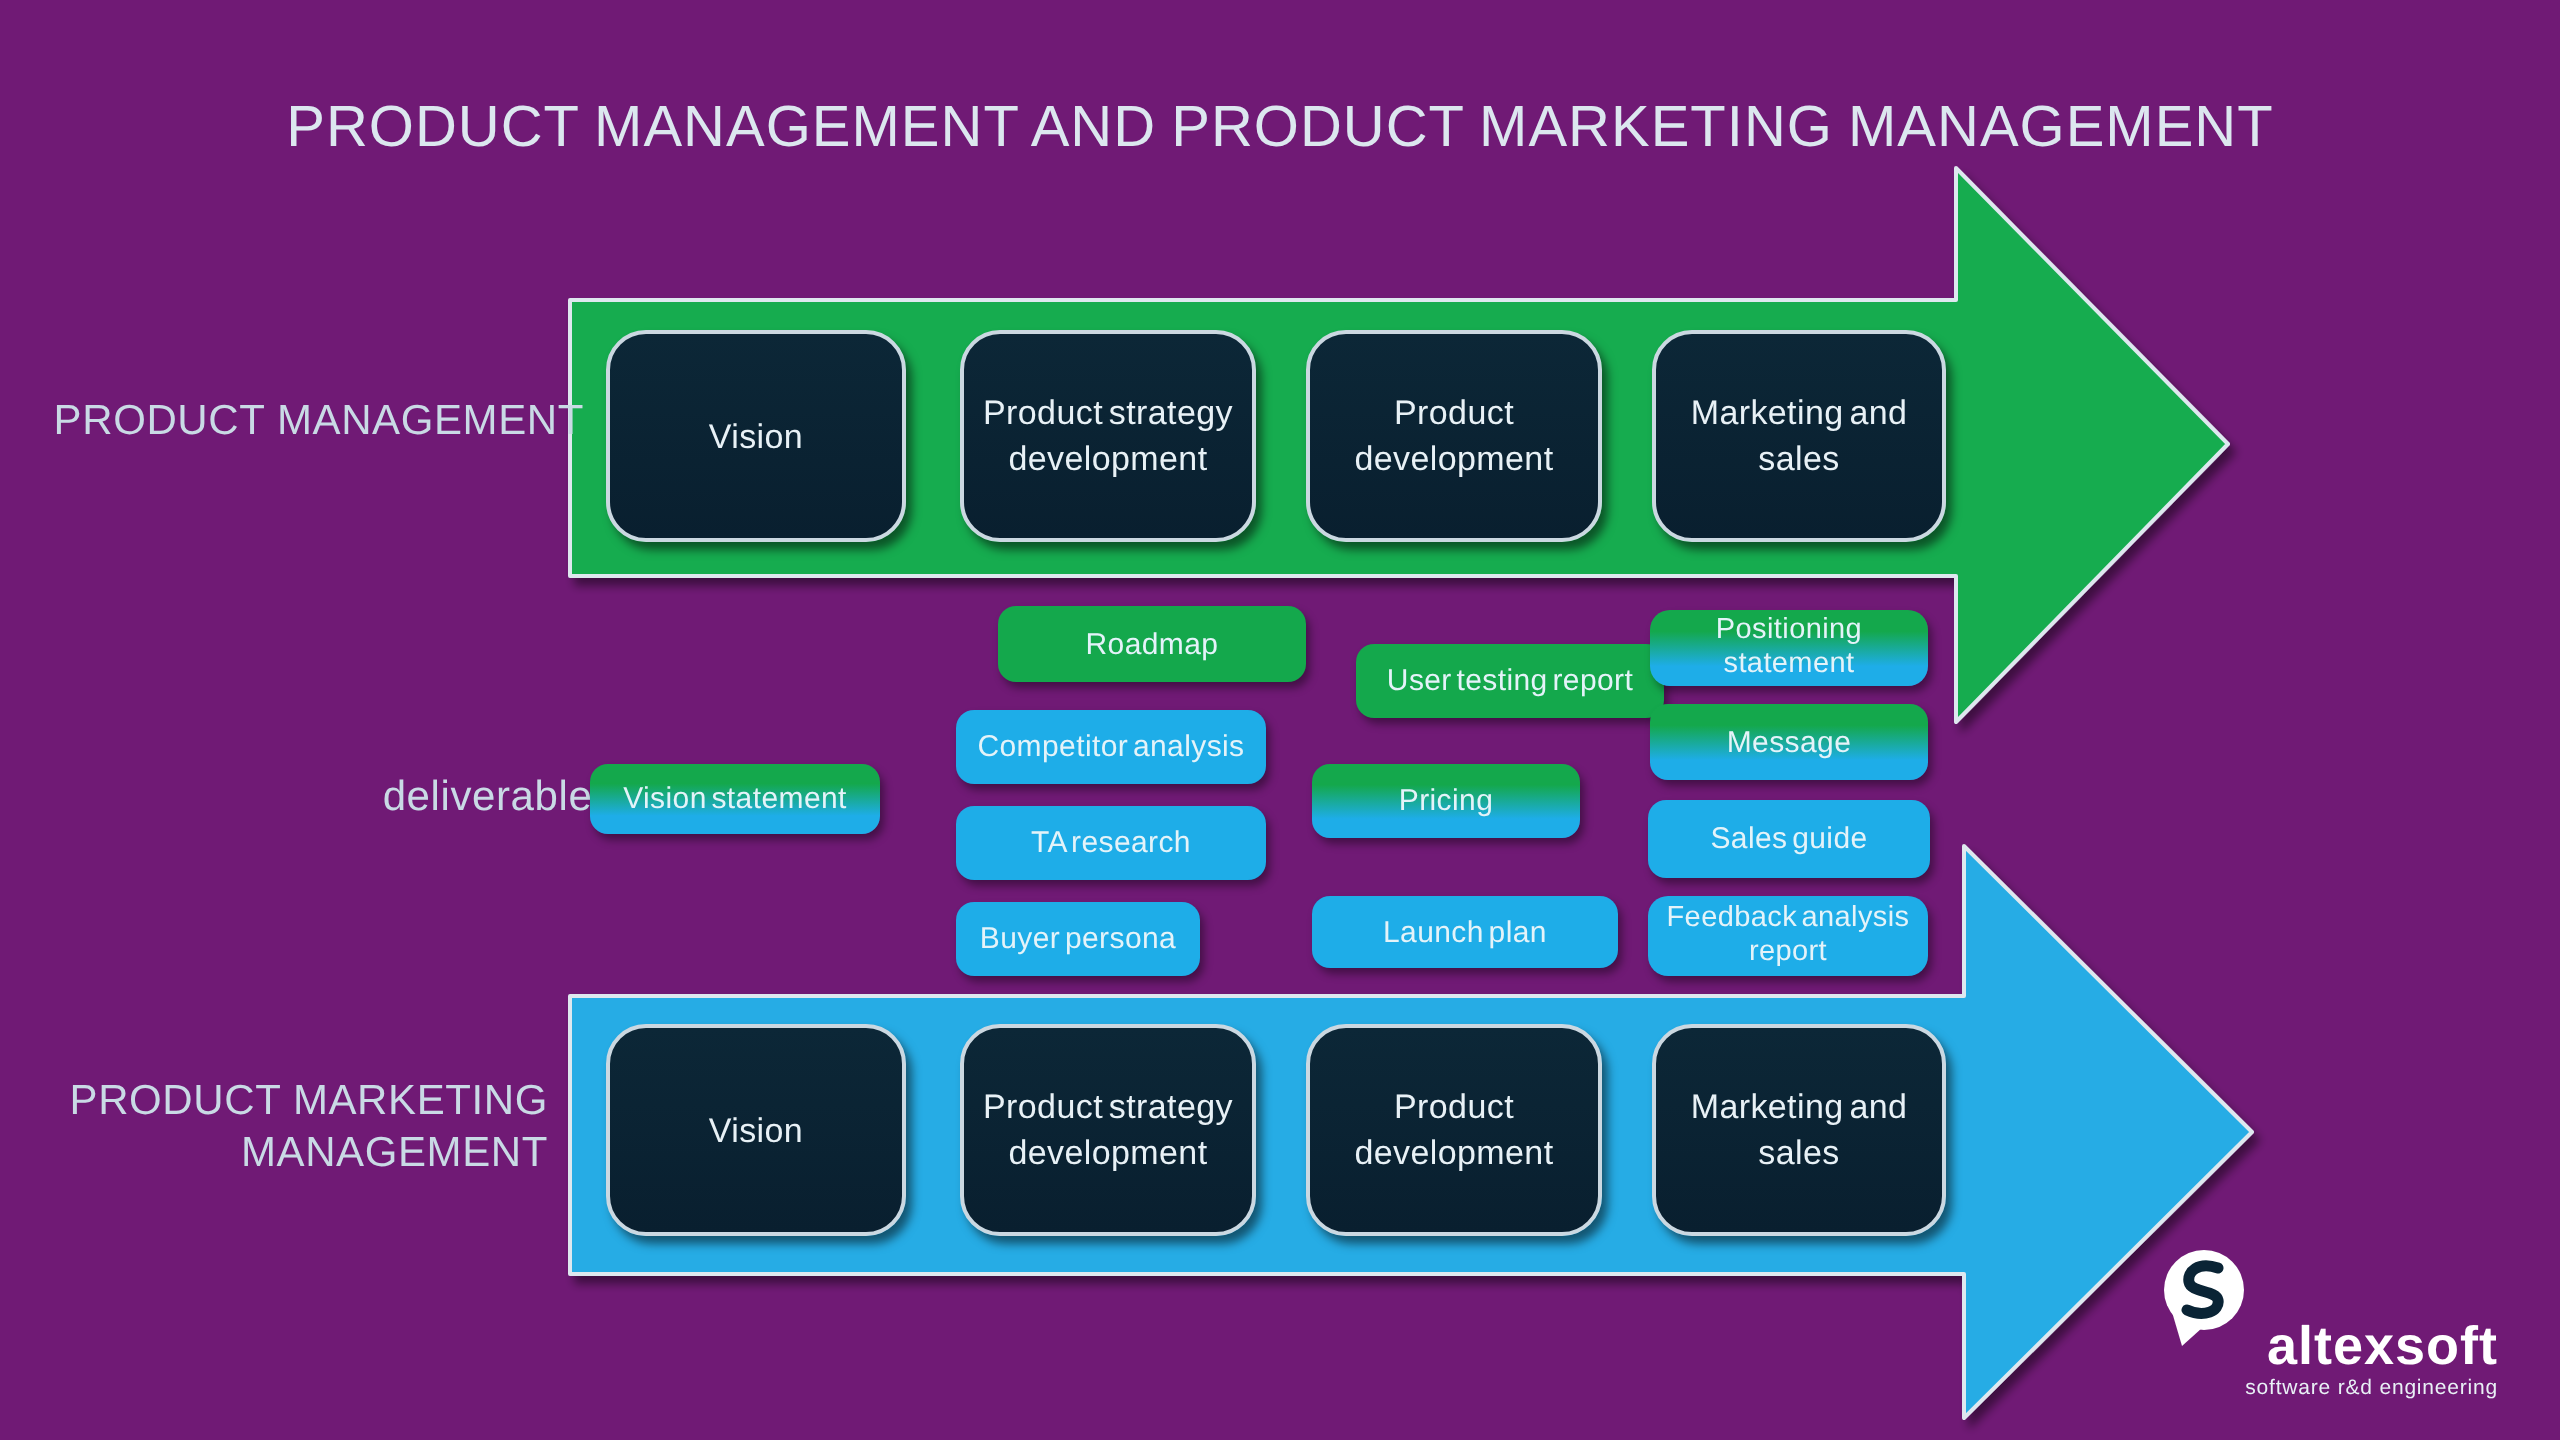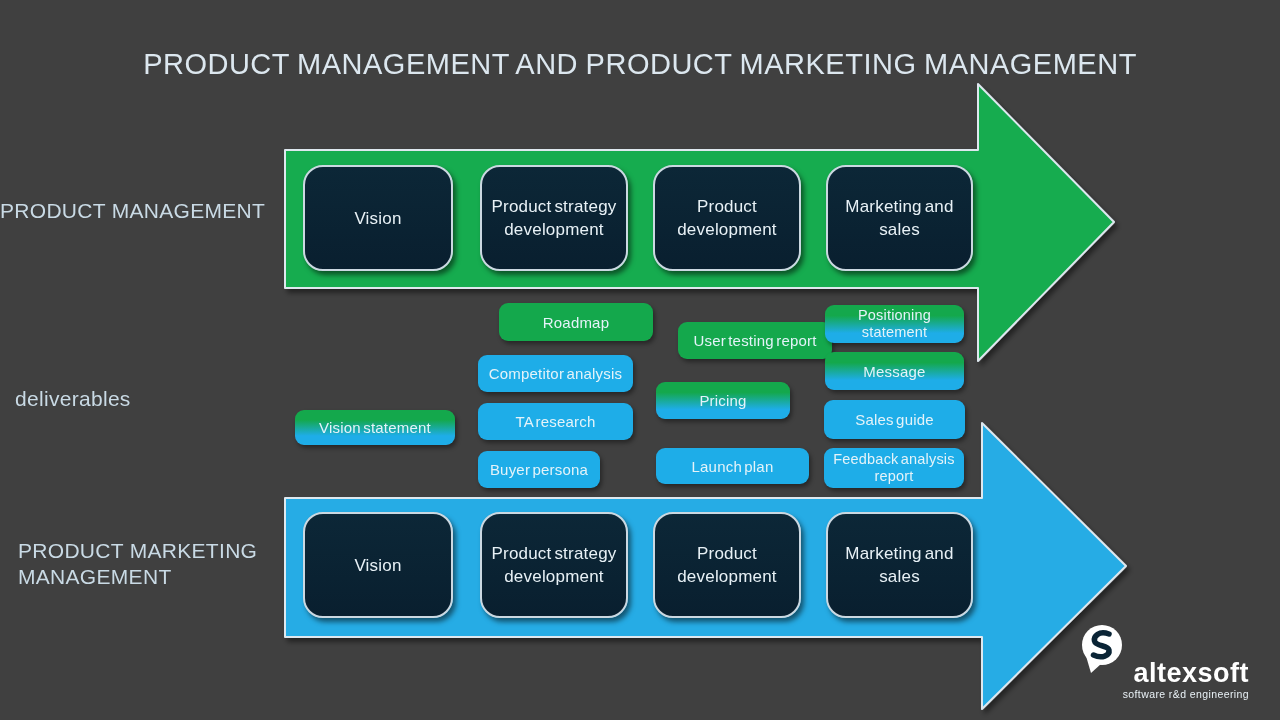--- a/index.html
+++ b/index.html
@@ -1,32 +1,32 @@
 <!DOCTYPE html>
 <html><head>
 <meta charset="utf-8">
 <style>
   html,body{margin:0;padding:0;background:#05202F;}
   .canvas{
     position:relative;
     width:1280px;height:720px;
-    background:#404040;
+    background:#701a75;
     overflow:hidden;
     font-family:"Liberation Sans", sans-serif;
     -webkit-font-smoothing:antialiased;
   }
   .title{
     position:absolute;top:48px;left:0;width:1280px;
     text-align:center;
     font-size:29px;font-weight:400;letter-spacing:.5px;word-spacing:-1px;
     color:#DCE7EF;margin:0;
   }
   .row-label{
     position:absolute;left:0;width:292px;
-    text-align:left;
+    text-align:right;
     color:#C9DAE5;font-size:21px;line-height:26px;letter-spacing:.3px;
   }
   #lbl-pm{top:198px;}
   #lbl-deliv{top:386px;padding-left:15px;}
   #lbl-pmm{top:538px;padding:0 18px;width:256px;}
   .arrow-layer{position:absolute;top:0;left:0;}
   .stage-box{
     position:absolute;height:106px;
     background:linear-gradient(180deg,#0C2737 0%,#091F2F 100%);
     border:2px solid #CBD8E1;border-radius:20px;
@@ -39,21 +39,21 @@
     position:absolute;
     border-radius:9px;
     box-shadow:2px 3px 4px rgba(0,0,0,.4);
     display:flex;align-items:center;justify-content:center;text-align:center;
     color:#E4F3F9;font-size:15px;line-height:17px;letter-spacing:.2px;word-spacing:-2px;
     padding:2px 6px;box-sizing:border-box;
   }
   .pill.green{background:#14A84C;margin-left:22px;}
   .pill.blue{background:#1EADE8;}
   .pill.grad{background:linear-gradient(180deg,#14A84C 0%,#14A84C 28%,#1EADE8 74%,#1EADE8 100%);}
-  .pill.two-line{font-size:14.5px;line-height:17px;}
+  .pill.two-line{font-size:14.5px;line-height:17px;border-radius:10px;}
   .logo-bubble{position:absolute;left:1079px;top:624px;}
   .logo-wordmark{
     position:absolute;top:658px;right:31px;
     color:#FFFFFF;font-size:27px;font-weight:700;letter-spacing:.5px;
   }
   .logo-tagline{
     position:absolute;top:688px;right:31px;
     color:#E9F1F6;font-size:10.5px;letter-spacing:.4px;
   }
 </style>
@@ -81,21 +81,21 @@
   <div class="stage-box" style="left:303px;top:165px;width:150px;">Vision</div>
   <div class="stage-box" style="left:480px;top:165px;width:148px;">Product strategy development</div>
   <div class="stage-box" style="left:653px;top:165px;width:148px;">Product development</div>
   <div class="stage-box" style="left:826px;top:165px;width:147px;">Marketing and sales</div>
 
   <div class="stage-box" style="left:303px;top:512px;width:150px;">Vision</div>
   <div class="stage-box" style="left:480px;top:512px;width:148px;">Product strategy development</div>
   <div class="stage-box" style="left:653px;top:512px;width:148px;">Product development</div>
   <div class="stage-box" style="left:826px;top:512px;width:147px;">Marketing and sales</div>
 
-  <div class="pill grad" style="left:295px;top:382px;width:160px;height:35px;margin-top:28px;">Vision statement</div>
+  <div class="pill grad" style="left:295px;top:382px;width:145px;height:35px;">Vision statement</div>
 
   <div class="pill green" style="left:477px;top:303px;width:154px;height:38px;">Roadmap</div>
   <div class="pill blue" style="left:478px;top:355px;width:155px;height:37px;">Competitor analysis</div>
   <div class="pill blue" style="left:478px;top:403px;width:155px;height:37px;">TA research</div>
   <div class="pill blue" style="left:478px;top:451px;width:122px;height:37px;">Buyer persona</div>
 
   <div class="pill green" style="left:656px;top:322px;width:154px;height:37px;">User testing report</div>
   <div class="pill grad" style="left:656px;top:382px;width:134px;height:37px;">Pricing</div>
   <div class="pill blue" style="left:656px;top:448px;width:153px;height:36px;">Launch plan</div>
 

